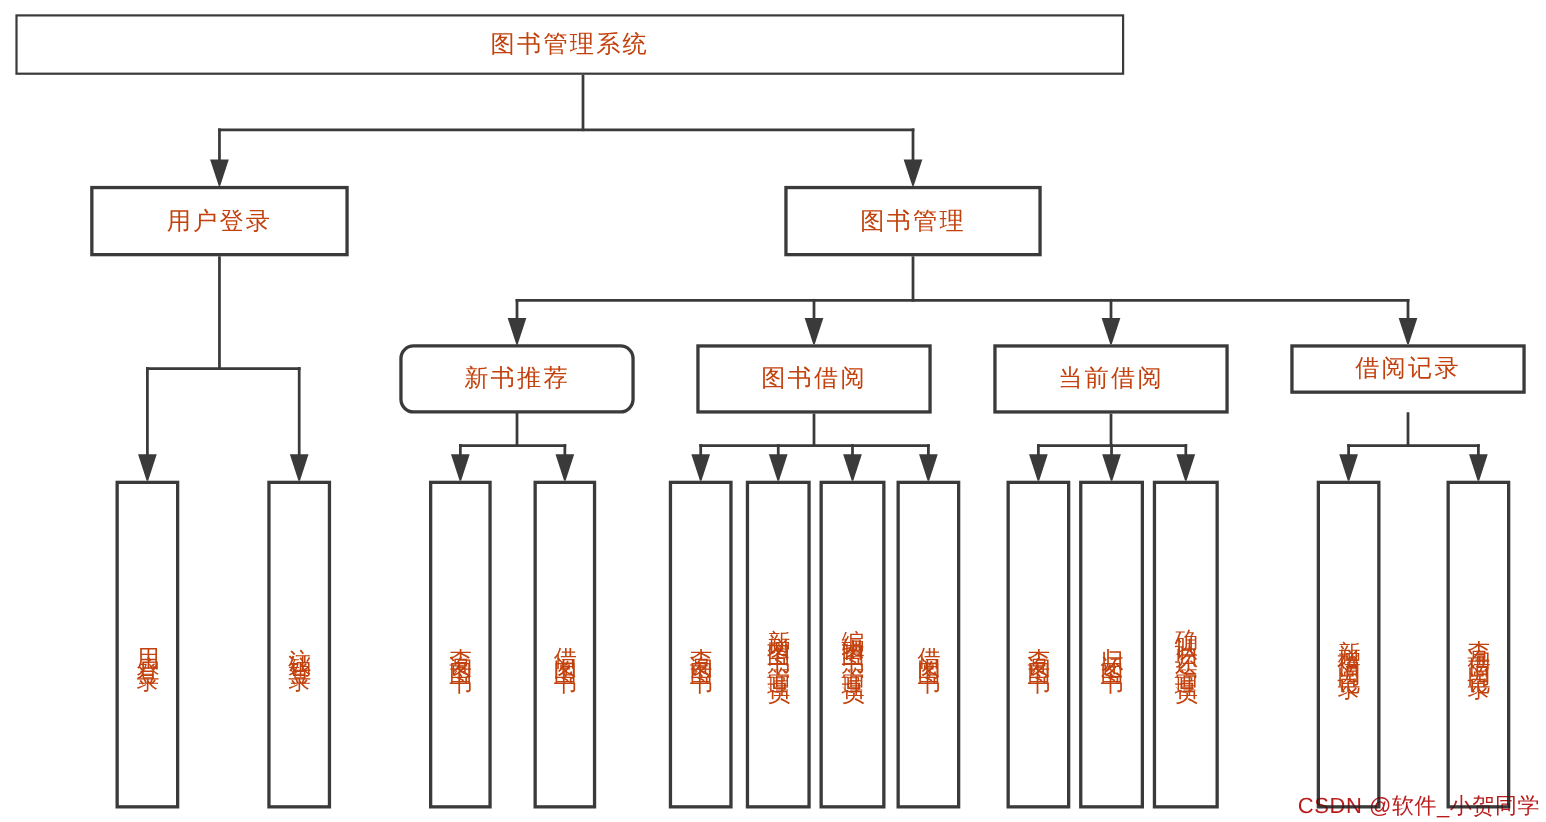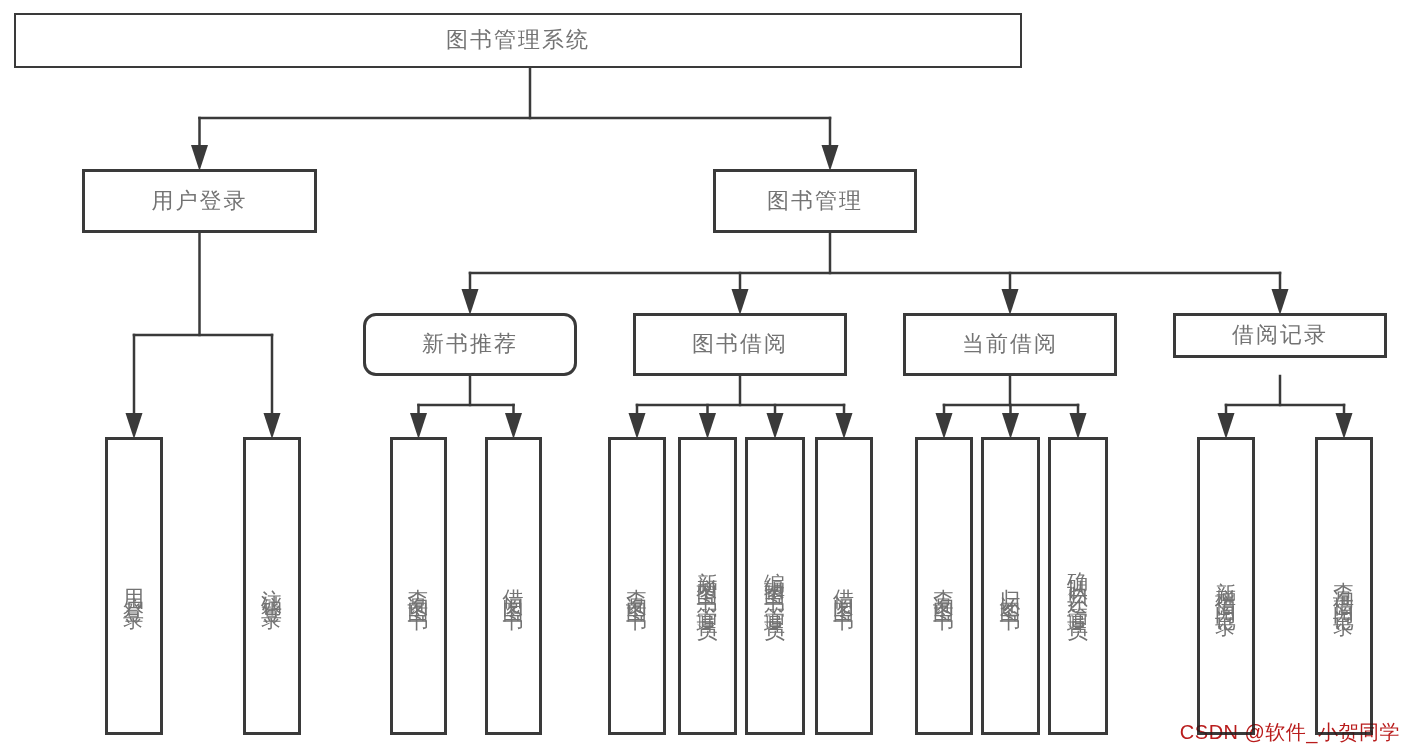--- a/index.html
+++ b/index.html
@@ -7,21 +7,21 @@
     position:relative;width:1405px;height:747px;background:#ffffff;overflow:hidden;
     font-family:"Liberation Sans","DejaVu Sans",sans-serif;
   }
   #connectors{position:absolute;left:0;top:0;z-index:1;}
   .node{
     position:absolute;background:#ffffff;border:3px solid #3a3a3a;box-sizing:border-box;
     display:flex;align-items:center;justify-content:center;z-index:2;
   }
   .node.root{border-width:2px;}
   .node .label{
-    color:#737373;font-size:22px;letter-spacing:2px;white-space:nowrap;line-height:1.1;
+    color:#c2410c;font-size:22px;letter-spacing:2px;white-space:nowrap;line-height:1.1;
   }
   .node.v .label{
     writing-mode:vertical-rl;text-orientation:mixed;white-space:normal;
     font-size:21px;letter-spacing:7px;line-height:1;
   }
   #watermark{
     position:absolute;right:5px;bottom:1px;z-index:3;
     font-size:20px;letter-spacing:0.5px;color:#b91c1c;mix-blend-mode:darken;white-space:nowrap;
   }
 </style>
@@ -85,21 +85,21 @@
       <polygon points="1335.5,413 1352.5,413 1344,439" fill="#3a3a3a"></polygon>
     </svg>
 
   <div class="node root h" style="left: 14px; top: 13px; width: 1008px; height: 55px;">
     <span class="label">图书管理系统</span>
   </div>
 
   <div class="node h" style="left: 82px; top: 169px; width: 235px; height: 64px;">
     <span class="label">用户登录</span>
   </div>
-  <div class="node h" style="left: 713px; top: 169px; width: 204px; height: 64px; justify-content: center;">
+  <div class="node h" style="left: 713px; top: 169px; width: 234px; height: 64px; justify-content: center;">
     <span class="label">图书管理</span>
   </div>
 
   <div class="node h" style="left: 363px; top: 313px; width: 214px; height: 63px; border-radius: 13px;">
     <span class="label">新书推荐</span>
   </div>
   <div class="node h" style="left: 633px; top: 313px; width: 214px; height: 63px;">
     <span class="label">图书借阅</span>
   </div>
   <div class="node h" style="left: 903px; top: 313px; width: 214px; height: 63px;">

